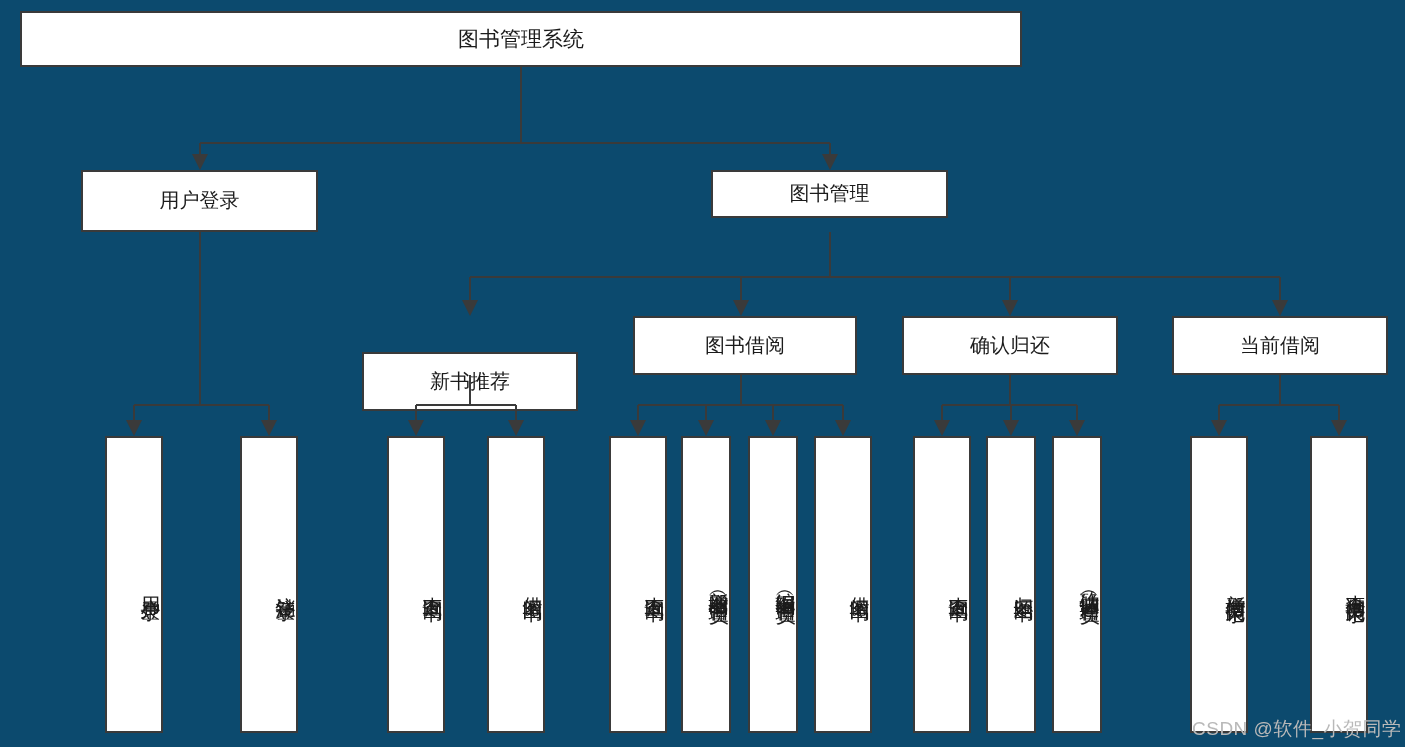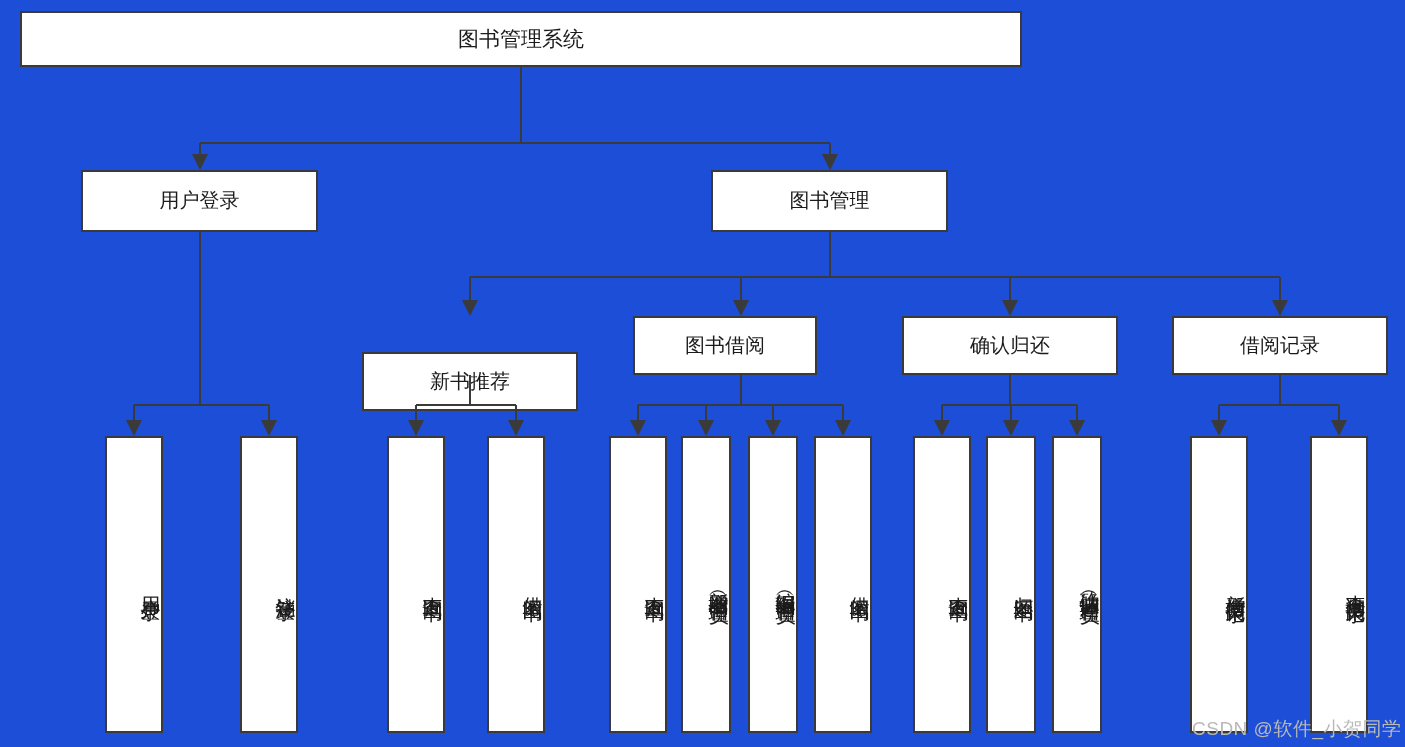--- a/index.html
+++ b/index.html
@@ -7,21 +7,21 @@
     padding: 0;
     background: #ffffff;
   }
   body {
     font-family: "Liberation Sans", "DejaVu Sans", sans-serif;
   }
   #canvas {
     position: relative;
     width: 1405px;
     height: 747px;
-    background: #1d4ed8;
+    background: #0c4a6e;
     overflow: hidden;
   }
   
   .node {
     position: absolute;
     box-sizing: border-box;
     border: 2px solid #3a3a3a;
     background: #ffffff;
     display: flex;
     align-items: center;
@@ -87,35 +87,35 @@
 
 <div id="canvas">
 
   <div class="node root" id="n-root" style="left: 20px; top: 11px; width: 1002px; height: 56px;">
     <span>图书管理系统</span>
   </div>
 
   <div class="node l2" id="n-l2-0" style="left: 81px; top: 170px; width: 237px; height: 62px;">
     <span>用户登录</span>
   </div>
-  <div class="node l2" id="n-l2-1" style="left: 711px; top: 170px; width: 237px; height: 62px;">
+  <div class="node l2" id="n-l2-1" style="left: 711px; top: 170px; width: 237px; height: 48px;">
     <span>图书管理</span>
   </div>
 
   <div class="node l3" id="n-l3-0" style="left: 362px; top: 316px; width: 216px; height: 59px; margin-top: 36px;">
     <span>新书推荐</span>
   </div>
-  <div class="node l3" id="n-l3-1" style="left: 633px; top: 316px; width: 184px; height: 59px;">
+  <div class="node l3" id="n-l3-1" style="left: 633px; top: 316px; width: 224px; height: 59px;">
     <span>图书借阅</span>
   </div>
   <div class="node l3" id="n-l3-2" style="left: 902px; top: 316px; width: 216px; height: 59px;">
     <span>确认归还</span>
   </div>
   <div class="node l3" id="n-l3-3" style="left: 1172px; top: 316px; width: 216px; height: 59px;">
-    <span>借阅记录</span>
+    <span>当前借阅</span>
   </div>
 
   <div class="node leaf" id="n-leaf-0" style="left: 105px; top: 436px; width: 58px; height: 297px;">
     <span>用户登录</span>
   </div>
   <div class="node leaf" id="n-leaf-1" style="left: 240px; top: 436px; width: 58px; height: 297px;">
     <span>注销登录</span>
   </div>
   <div class="node leaf" id="n-leaf-2" style="left: 387px; top: 436px; width: 58px; height: 297px;">
     <span>查询图书</span>

